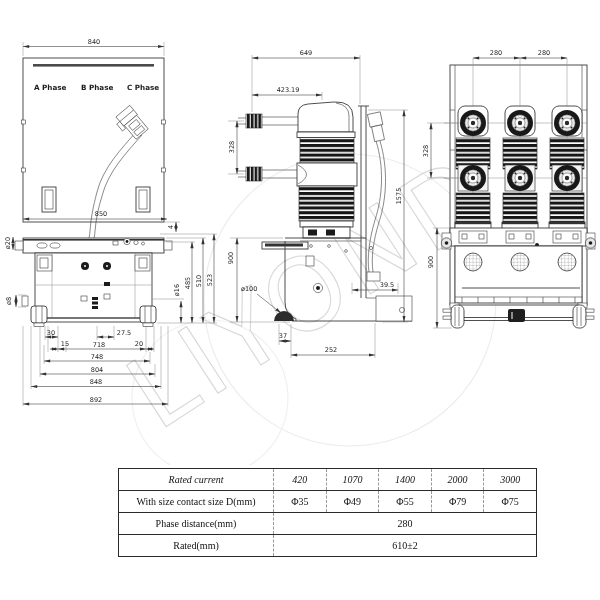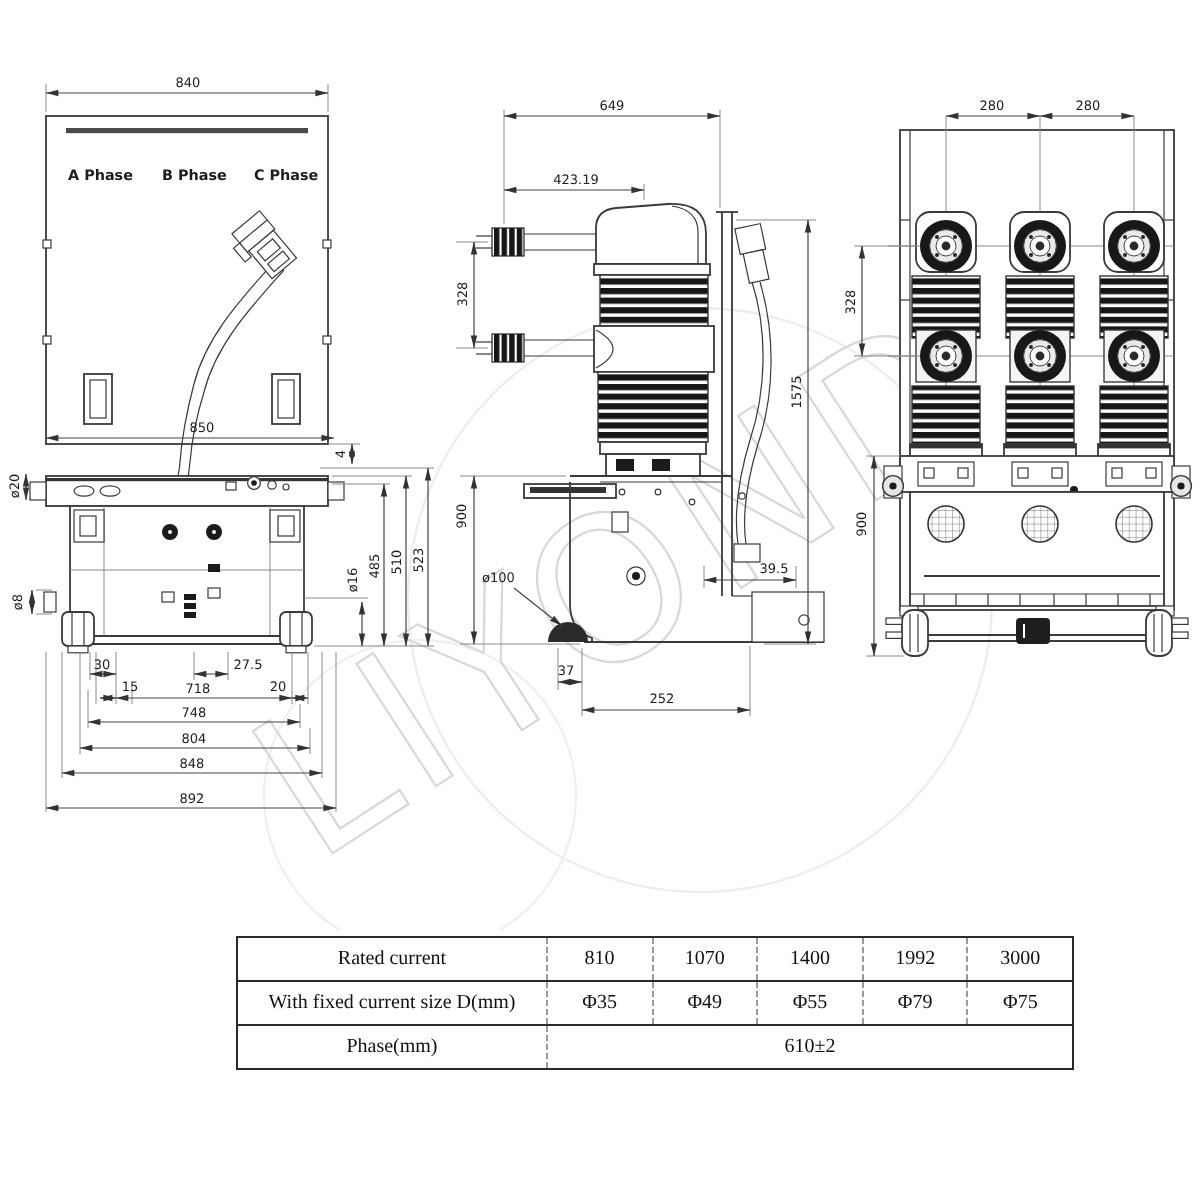--- a/index.html
+++ b/index.html
@@ -12,21 +12,21 @@
   .dim{fill:none;stroke:#444;stroke-width:0.6;}
   .dtxt{font:6.5px "DejaVu Sans",sans-serif;fill:#1d1d1d;}
   .ptxt{font:600 7.2px "DejaVu Sans",sans-serif;fill:#1d1d1d;}
   .wht{fill:#fff;stroke:#3a3a3a;stroke-width:0.9;}
   .whtl{fill:#fff;stroke:#3a3a3a;stroke-width:0.6;}
   .blk{fill:#1b1b1b;stroke:none;}
   table.spec{position:absolute;left:118px;top:468px;width:418px;border-collapse:collapse;
      table-layout:fixed;background:#fff;border:1.4px solid #2a2a2a;
      font:10px "Liberation Serif",serif;color:#111;}
   table.spec td{border-top:1px solid #2a2a2a;height:21px;text-align:center;padding:0;overflow:hidden;}
-  table.spec tr:first-child td{border-top:none;}
+  table.spec tr:first-child td{border-top:none;font-style:italic;}
   table.spec td + td{border-left:1px dashed #999;}
 </style>
 </head>
 <body>
 
 <div class="stage">
 <svg width="600" height="465" viewBox="0 0 600 465">
   <defs>
     <marker id="ae" markerUnits="userSpaceOnUse" markerWidth="7" markerHeight="5" refX="6.3" refY="2.5" orient="auto">
       <path d="M0,0.9 L6.4,2.5 L0,4.1 Z" fill="#333"></path>
@@ -474,33 +474,37 @@
     <col style="width:155px">
         <col style="width:52.6px">
         <col style="width:52.6px">
     <col style="width:52.6px">
         <col style="width:52.6px">
         <col style="width:52.6px">
   </colgroup>
   <tbody>
         <tr>
     <td>Rated current</td>
-    <td>810</td>
+    <td>420</td>
     <td>1070</td>
     <td>1400</td>
-    <td>1992</td>
+    <td>2000</td>
     <td>3000</td>
   </tr>
   <tr>
-    <td>With fixed current size D(mm)</td>
+    <td>With size contact size D(mm)</td>
     <td>Φ35</td>
     <td>Φ49</td>
     <td>Φ55</td>
     <td>Φ79</td>
     <td>Φ75</td>
   </tr>
   <tr>
-    <td>Phase(mm)</td>
+    <td>Phase distance(mm)</td>
+    <td colspan="5">280</td>
+  </tr>
+  <tr>
+    <td>Rated(mm)</td>
     <td colspan="5">610±2</td>
   </tr>
 </tbody>
     </table>
 </div>
 
 </body></html>

